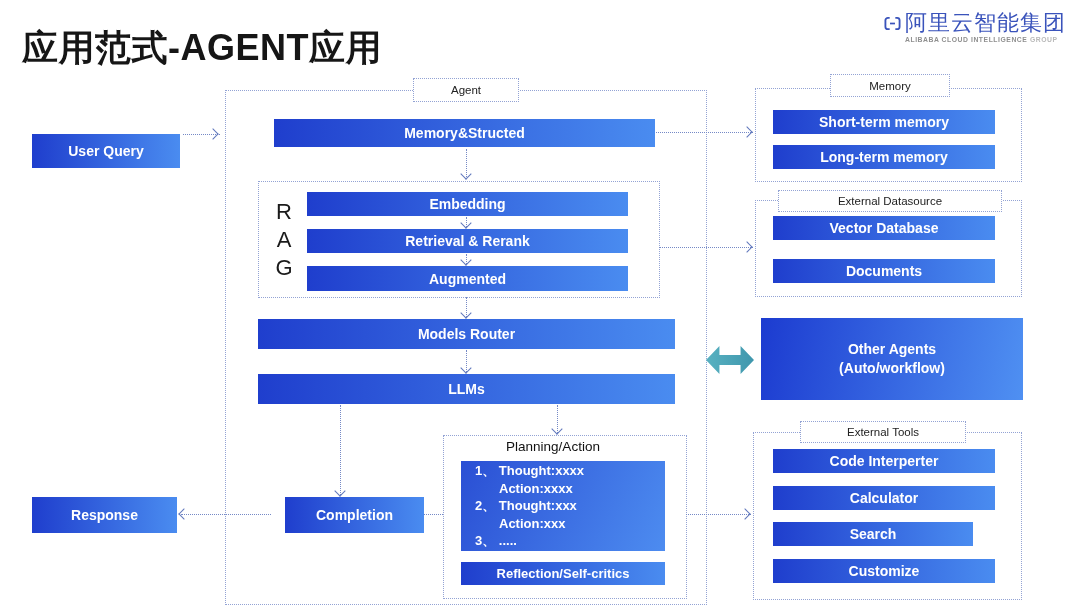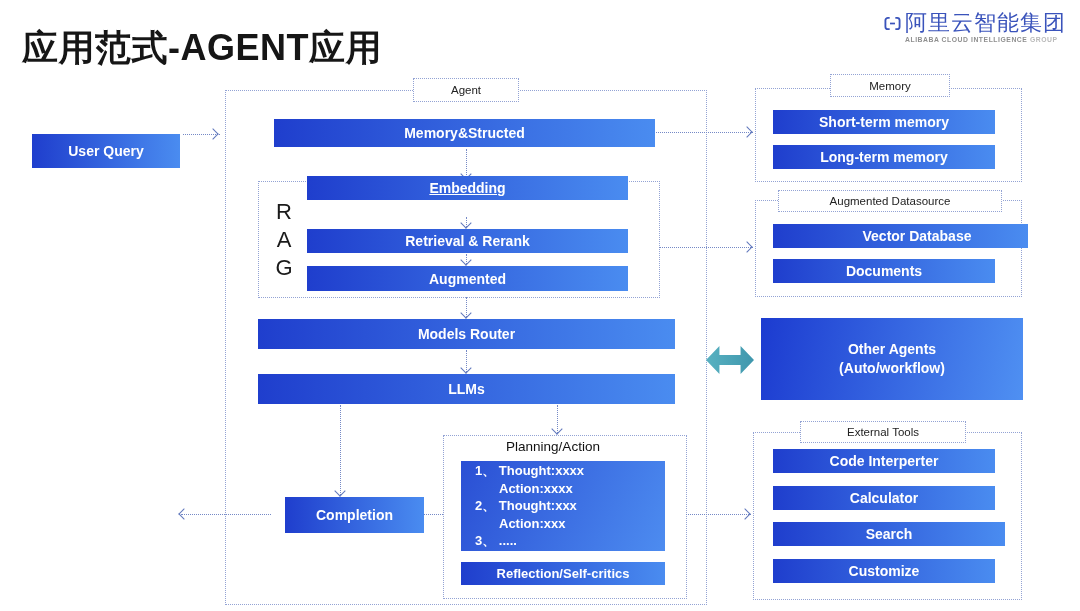--- a/index.html
+++ b/index.html
@@ -95,21 +95,21 @@
 
   <div class="frame" style="left:258px;top:181px;width:400px;height:115px;"></div>
 
   <div class="frame" style="left:443px;top:435px;width:242px;height:162px;background:#ffffff;"></div>
   <div class="planning-label">Planning/Action</div>
 
   <div class="frame" style="left:755px;top:88px;width:265px;height:92px;"></div>
   <div class="frame-label" style="left:830px;top:74px;width:118px;height:21px;">Memory</div>
 
   <div class="frame" style="left:755px;top:200px;width:265px;height:95px;"></div>
-  <div class="frame-label" style="left:778px;top:190px;width:222px;height:20px;">Augmented Datasource</div>
+  <div class="frame-label" style="left:778px;top:190px;width:222px;height:20px;">External Datasource</div>
 
   <div class="frame" style="left:753px;top:432px;width:267px;height:166px;"></div>
   <div class="frame-label" style="left:800px;top:421px;width:164px;height:20px;">External Tools</div>
 
   <div class="hline" style="left:183px;top:134px;width:37px;"></div>
   <div class="ah r" style="left:209px;top:130px;"></div>
 
   <div class="vline" style="left:466px;top:149px;height:28px;"></div>
   <div class="ah d" style="left:462px;top:170px;"></div>
 
@@ -142,55 +142,56 @@
 
   <div class="hline" style="left:416px;top:514px;width:27px;"></div>
   <div class="ah l" style="left:415px;top:510px;"></div>
 
   <div class="hline" style="left:181px;top:514px;width:90px;"></div>
   <div class="ah l" style="left:180px;top:510px;"></div>
 
   <div class="teal-arrow"></div>
 
   <div class="gbox" style="left:32px;top:134px;width:148px;height:34px;">User Query</div>
+  <div class="gbox" style="left:32px;top:497px;width:145px;height:36px;">Response</div>
 
   <div class="gbox" style="left:274px;top:119px;width:381px;height:28px;">Memory&amp;Structed</div>
 
   <div class="rag-letters">
     <div>R</div>
     <div>A</div>
     <div>G</div>
   </div>
-  <div class="gbox" style="left:307px;top:176px;width:321px;height:24px;text-decoration:underline;">Embedding</div>
+  <div class="gbox" style="left:307px;top:192px;width:321px;height:24px;">Embedding</div>
   <div class="gbox" style="left:307px;top:229px;width:321px;height:24px;">Retrieval &amp; Rerank</div>
   <div class="gbox" style="left:307px;top:266px;width:321px;height:25px;">Augmented</div>
 
   <div class="gbox" style="left:258px;top:319px;width:417px;height:30px;">Models Router</div>
   <div class="gbox" style="left:258px;top:374px;width:417px;height:30px;">LLMs</div>
 
   <div class="gbox diag thought" style="left:461px;top:461px;width:204px;height:90px;">
     <div>1、 Thought:xxxx</div>
     <div class="indent">Action:xxxx</div>
     <div>2、 Thought:xxx</div>
     <div class="indent">Action:xxx</div>
     <div>3、 .....</div>
   </div>
   <div class="gbox" style="left:461px;top:562px;width:204px;height:23px;font-size:13px;">Reflection/Self-critics</div>
 
   <div class="gbox" style="left:273px;top:497px;width:139px;height:36px;margin-left:12px;">Completion</div>
 
   <div class="gbox" style="left:773px;top:110px;width:222px;height:24px;">Short-term memory</div>
   <div class="gbox" style="left:773px;top:145px;width:222px;height:24px;">Long-term memory</div>
 
-  <div class="gbox" style="left:773px;top:224px;width:222px;height:24px;padding-left:33px;">Vector Database</div>
+  <div class="gbox" style="left:773px;top:216px;width:222px;height:24px;">Vector Database</div>
   <div class="gbox" style="left:773px;top:259px;width:222px;height:24px;">Documents</div>
 
   <div class="gbox big two-line" style="left:753px;top:318px;width:262px;height:82px;margin-left:8px;">
     <div>Other Agents</div>
     <div>(Auto/workflow)</div>
   </div>
 
   <div class="gbox" style="left:773px;top:449px;width:222px;height:24px;">Code Interperter</div>
   <div class="gbox" style="left:773px;top:486px;width:222px;height:24px;">Calculator</div>
-  <div class="gbox" style="left:773px;top:522px;width:232px;height:24px;">Search</div>
+  <div class="gbox" style="left:773px;top:522px;width:200px;height:24px;">Search</div>
   <div class="gbox" style="left:773px;top:559px;width:222px;height:24px;">Customize</div>
 
 </div>
 
 </body></html>

